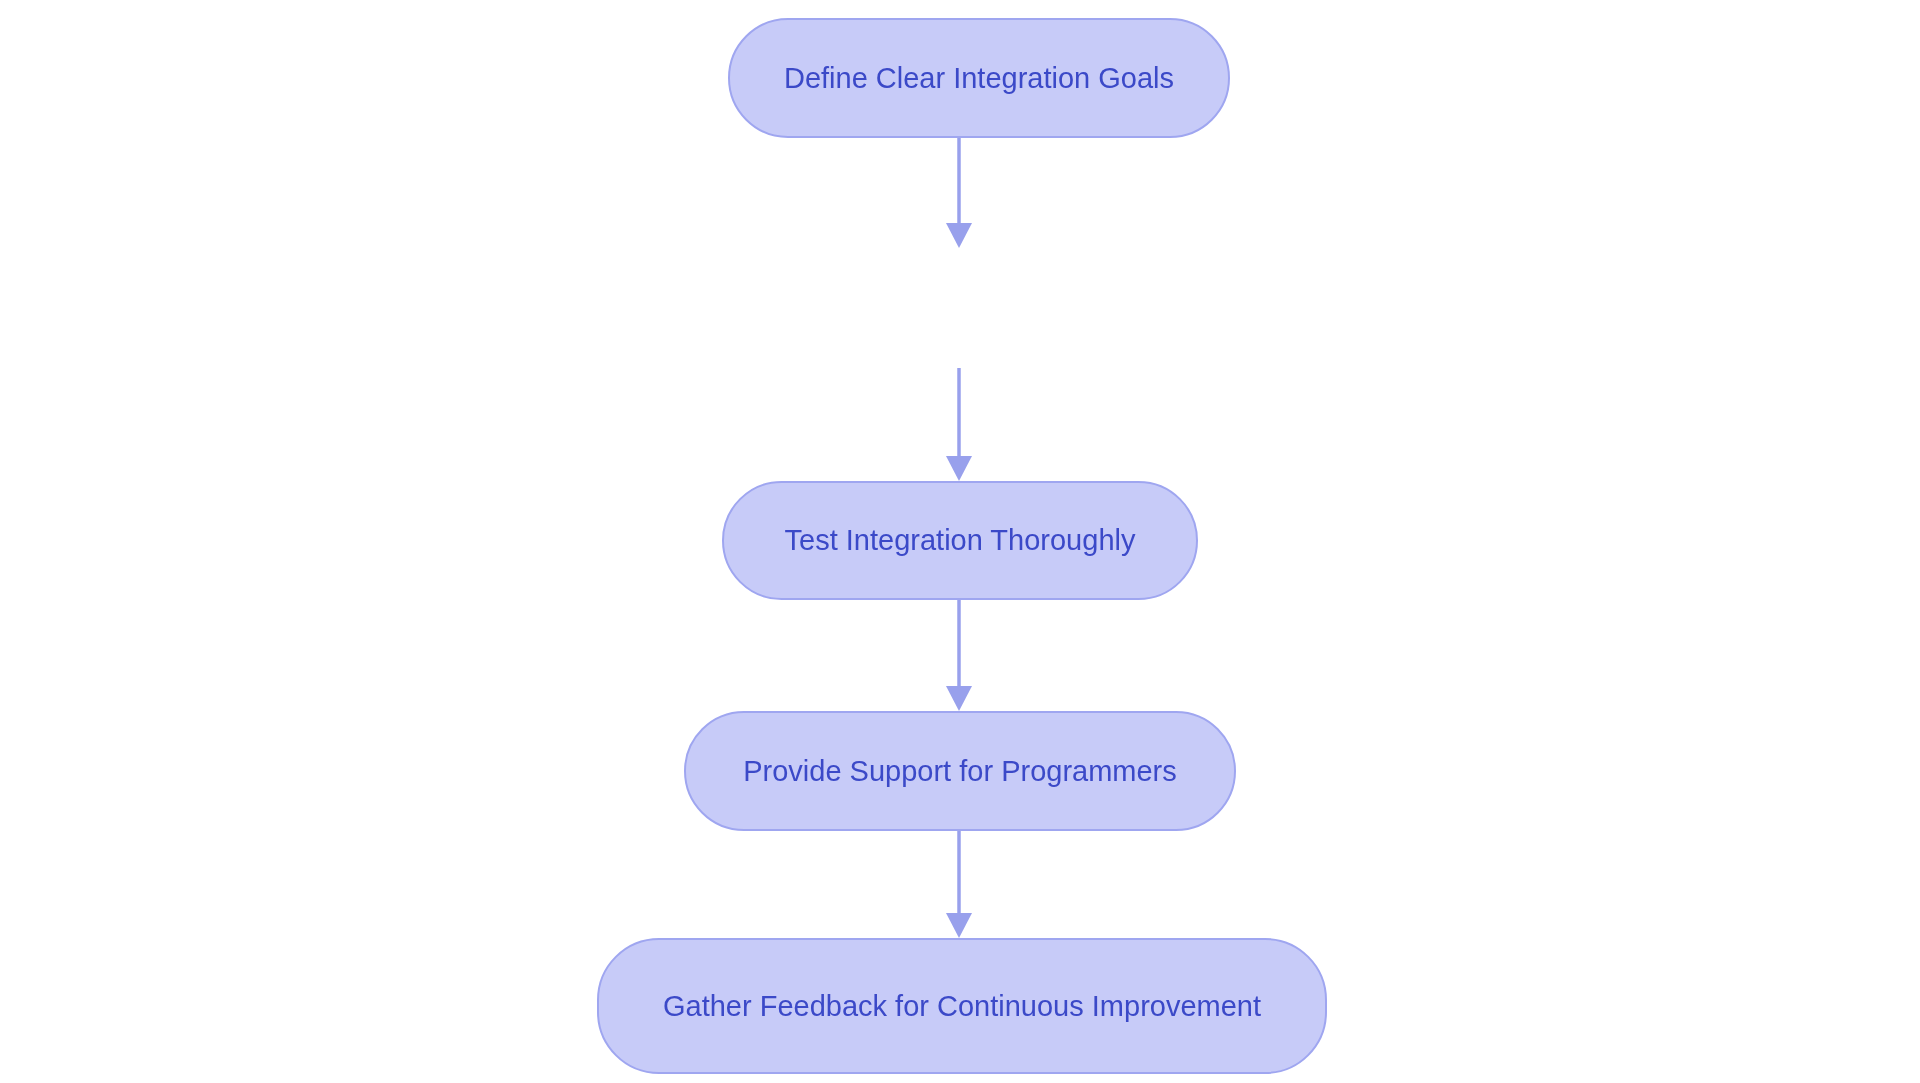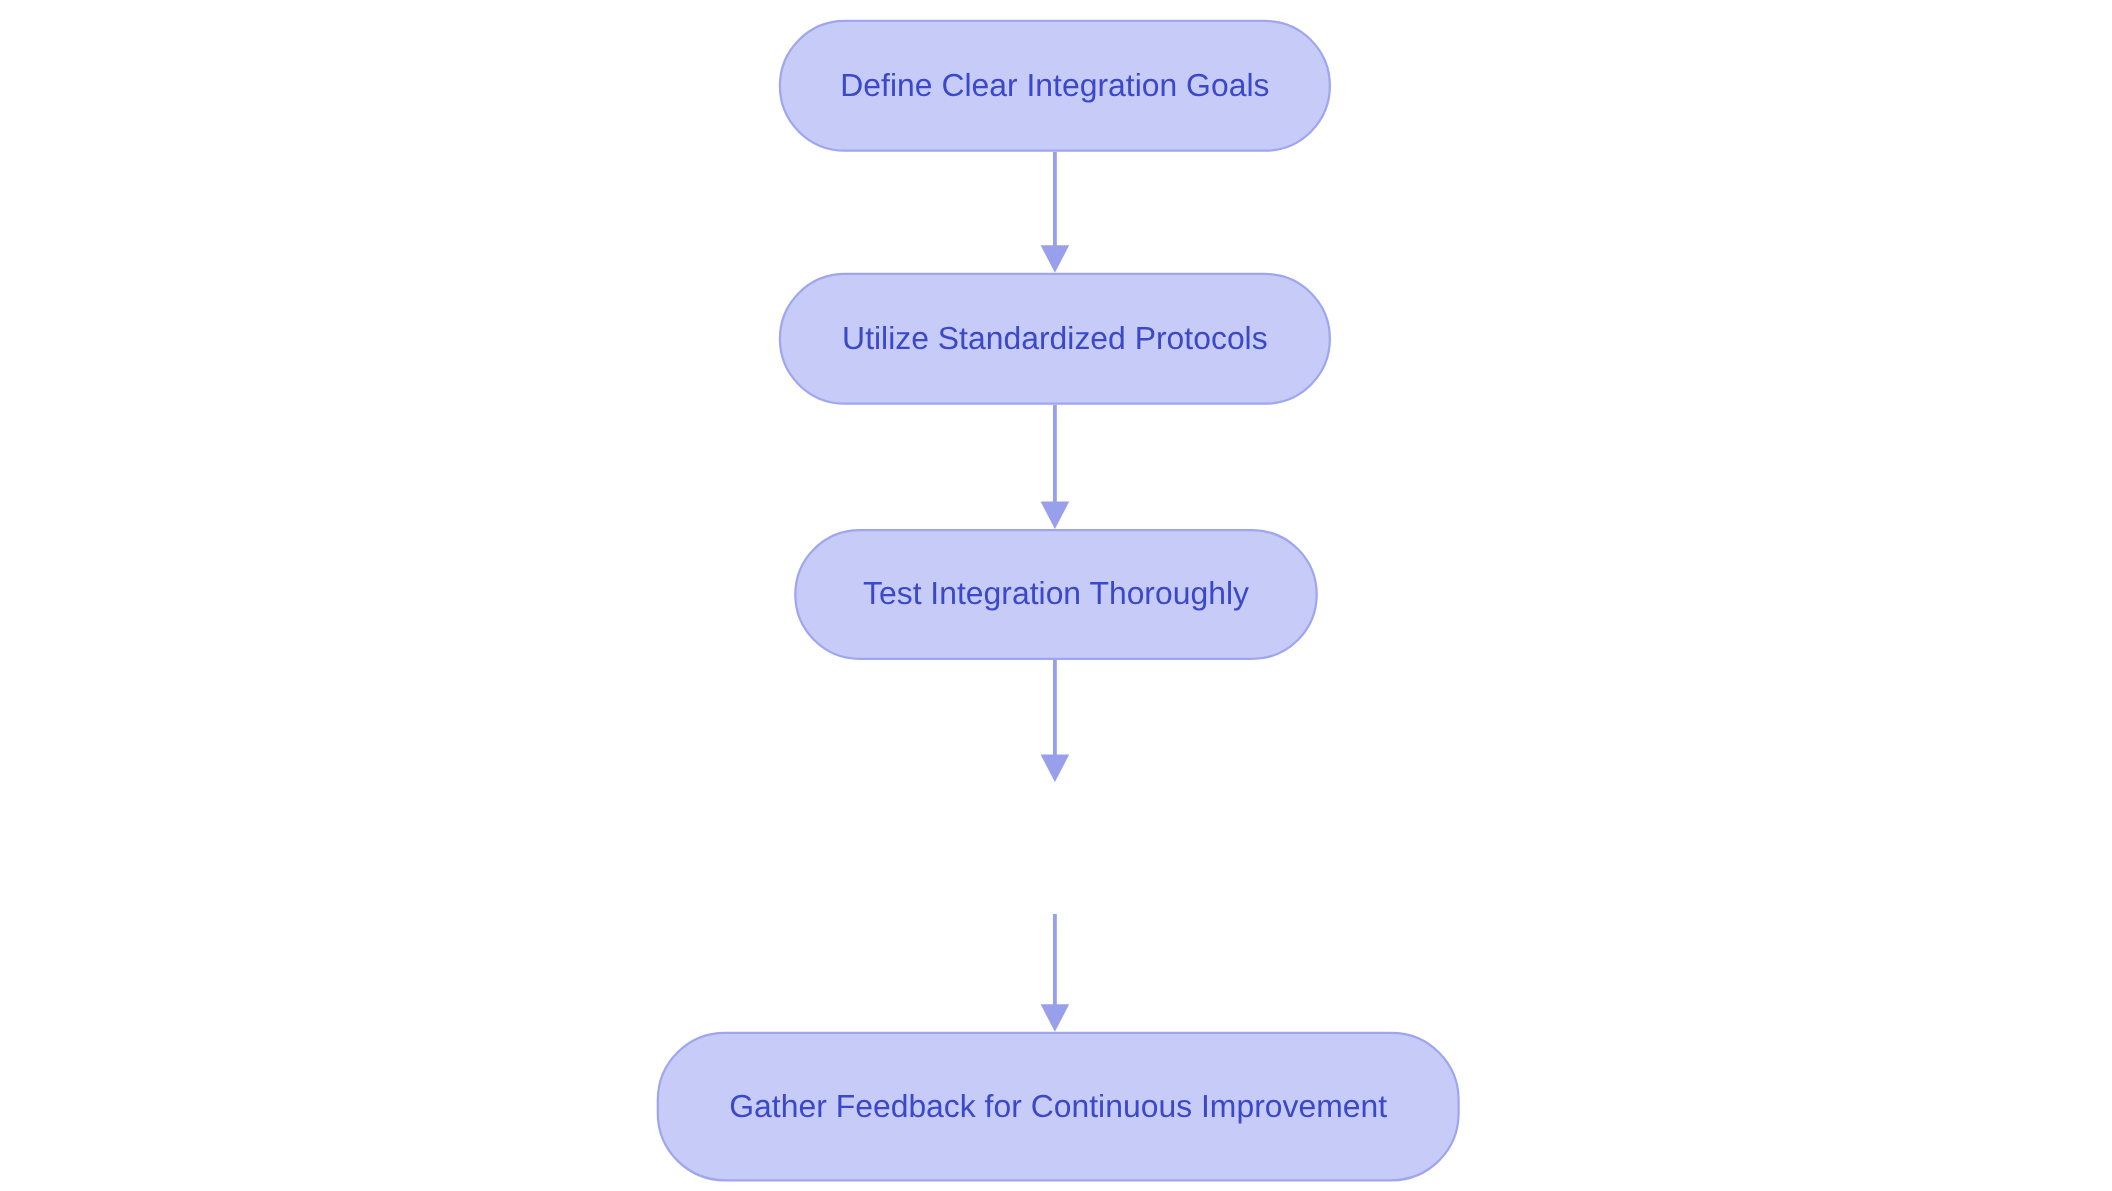--- a/index.html
+++ b/index.html
@@ -46,47 +46,47 @@
   }
   .arrow polygon {
     fill: #98a0ec;
   }
 </style>
 </head>
 <body>
 
 <div class="canvas">
 
-  <div class="node" style="left:708px; top:18px; width:502px; height:120px;">
+  <div class="node" style="left:728px; top:18px; width:502px; height:120px;">
     <span class="node-label">Define Clear Integration Goals</span>
   </div>
 
   <svg class="arrow" style="left:944px; top:138px;" width="30" height="110" viewBox="0 0 30 110" aria-hidden="true">
     <line x1="15" y1="0" x2="15" y2="88"></line>
     <polygon points="2,85 28,85 15,110"></polygon>
   </svg>
 
-  <div class="node" style="left:708px; top:248px; width:502px; height:120px;">
-    <span class="node-label">Utilize Standardized Protocols</span>
-  </div>
 
   <svg class="arrow" style="left:944px; top:368px;" width="30" height="113" viewBox="0 0 30 113" aria-hidden="true">
     <line x1="15" y1="0" x2="15" y2="91"></line>
     <polygon points="2,88 28,88 15,113"></polygon>
   </svg>
 
   <div class="node" style="left:722px; top:481px; width:476px; height:119px;">
     <span class="node-label">Test Integration Thoroughly</span>
   </div>
 
   <svg class="arrow" style="left:944px; top:600px;" width="30" height="111" viewBox="0 0 30 111" aria-hidden="true">
     <line x1="15" y1="0" x2="15" y2="89"></line>
     <polygon points="2,86 28,86 15,111"></polygon>
   </svg>
 
+  <div class="node" style="left:684px; top:711px; width:552px; height:120px;">
+    <span class="node-label">Provide Support for Programmers</span>
+  </div>
 
   <svg class="arrow" style="left:944px; top:831px;" width="30" height="107" viewBox="0 0 30 107" aria-hidden="true">
     <line x1="15" y1="0" x2="15" y2="85"></line>
     <polygon points="2,82 28,82 15,107"></polygon>
   </svg>
 
   <div class="node" style="left:597px; top:938px; width:730px; height:136px;">
     <span class="node-label">Gather Feedback for Continuous Improvement</span>
   </div>
 

